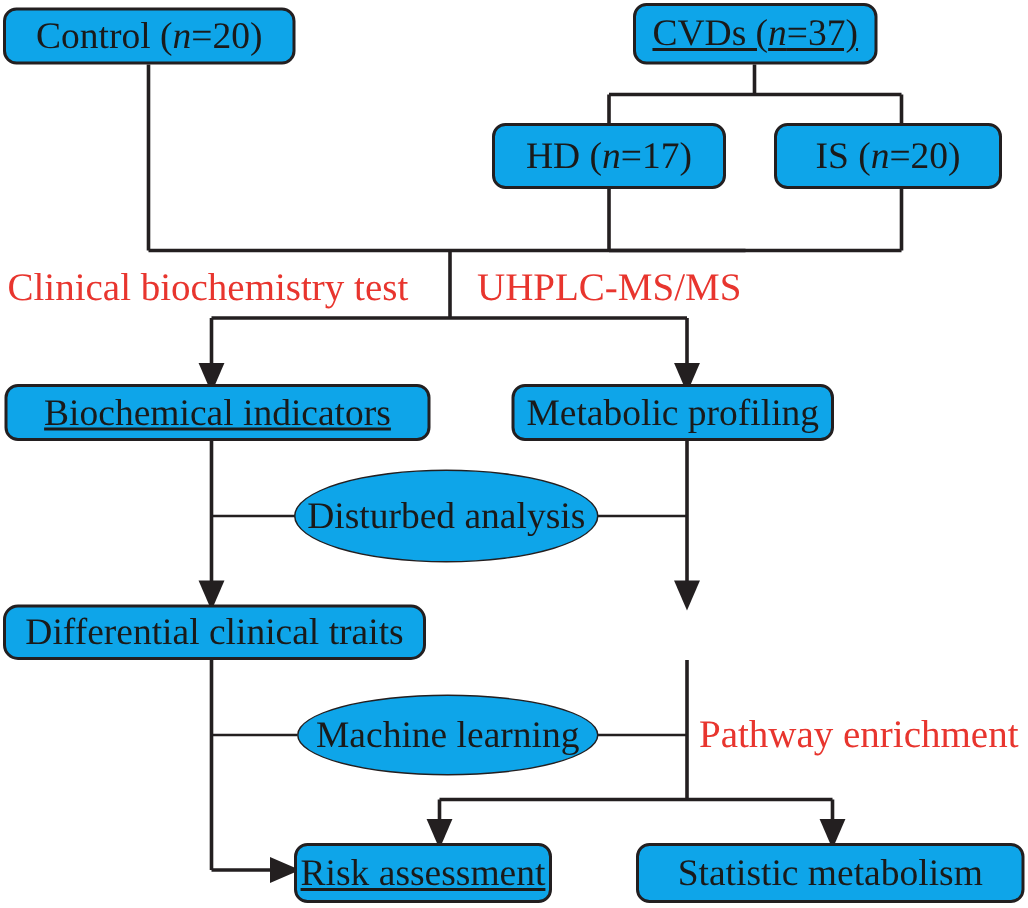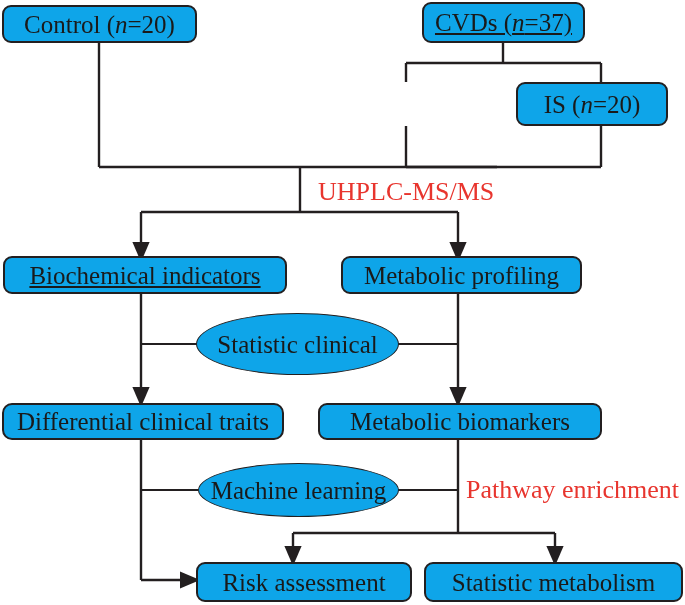--- a/index.html
+++ b/index.html
@@ -101,59 +101,62 @@
   </svg>
 
   <div class="node" style="left:2px; top:5px; width:195px; height:38px; font-size:25px;">
     <span class="txt">Control (<i>n</i>=20)</span>
   </div>
 
   <div class="node" style="left:422px; top:2px; width:163px; height:41px; font-size:25px;text-decoration:underline;">
     <span class="txt">CVDs (<i>n</i>=37)</span>
   </div>
 
+  <div class="node" style="left:328px; top:82px; width:156px; height:44px; font-size:25px;">
+    <span class="txt">HD (<i>n</i>=17)</span>
+  </div>
 
   <div class="node" style="left:516px; top:82px; width:152px; height:44px; font-size:25px;">
     <span class="txt">IS (<i>n</i>=20)</span>
   </div>
 
+  <div class="label-red" style="left:5px; top:176px; height:32px; font-size:26px;">
+    <span class="txt">Clinical biochemistry test</span>
+  </div>
 
   <div class="label-red" style="left:318px; top:176px; height:32px; font-size:26px;">
     <span class="txt">UHPLC-MS/MS</span>
   </div>
 
   <div class="node" style="left:3px; top:256px; width:284px; height:38px; font-size:25px;text-decoration:underline;">
     <span class="txt">Biochemical indicators</span>
   </div>
 
-  <div class="node" style="left:341px; top:256px; width:241px; height:38px; font-size:25px;">
+  <div class="node" style="left:341px; top:256px; width:215px; height:38px; font-size:25px;">
     <span class="txt">Metabolic profiling</span>
   </div>
 
   <div class="node ellipse" style="left:196px; top:313px; width:203px; height:62px; font-size:25px;">
-    <span class="txt">Statistic clinical</span>
+    <span class="txt">Disturbed analysis</span>
   </div>
 
   <div class="node" style="left:2px; top:403px; width:282px; height:37px; font-size:25px;border-radius:10px;">
     <span class="txt">Differential clinical traits</span>
   </div>
 
-  <div class="node" style="left:318px; top:403px; width:284px; height:37px; font-size:25px;">
-    <span class="txt">Metabolic biomarkers</span>
-  </div>
 
   <div class="node ellipse" style="left:198px; top:463px; width:201px; height:54px; font-size:25px;">
     <span class="txt">Machine learning</span>
   </div>
 
   <div class="label-red" style="left:466px; top:474px; height:32px; font-size:26px;">
     <span class="txt">Pathway enrichment</span>
   </div>
 
-  <div class="node" style="left:196px; top:562px; width:216px; height:40px; font-size:25px;">
+  <div class="node" style="left:196px; top:562px; width:172px; height:40px; font-size:25px;text-decoration:underline;">
     <span class="txt">Risk assessment</span>
   </div>
 
   <div class="node" style="left:424px; top:562px; width:259px; height:40px; font-size:25px;">
     <span class="txt">Statistic metabolism</span>
   </div>
 
 </div>
 
 </body></html>

